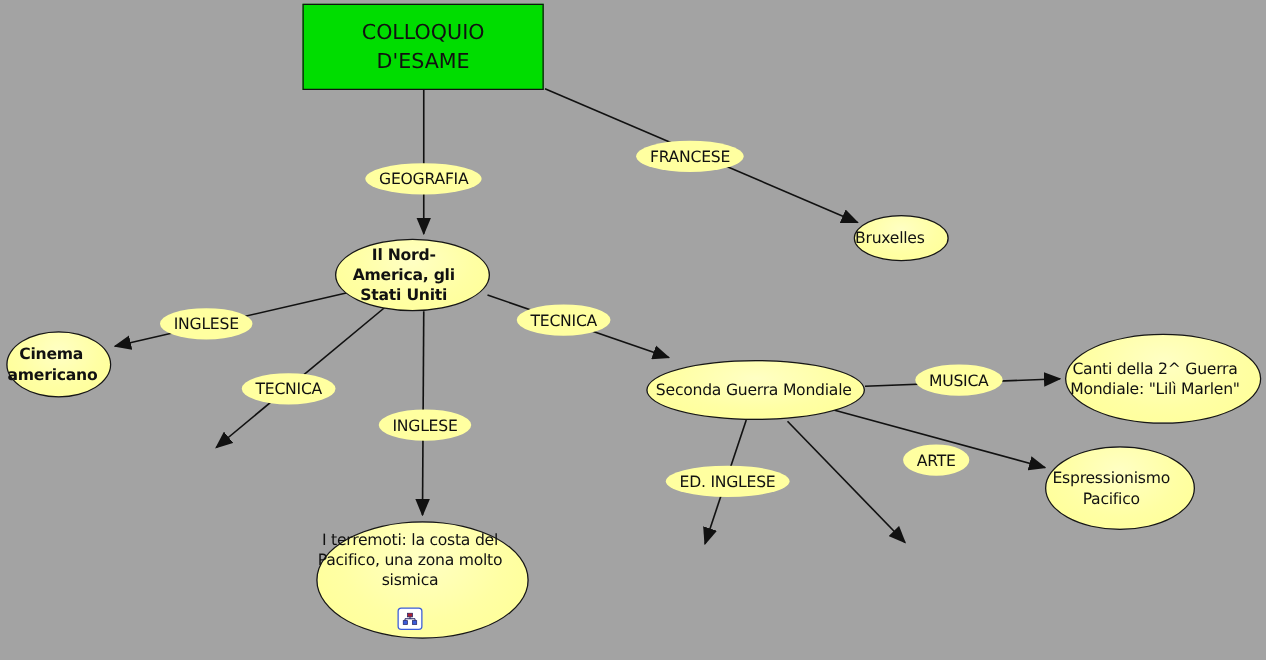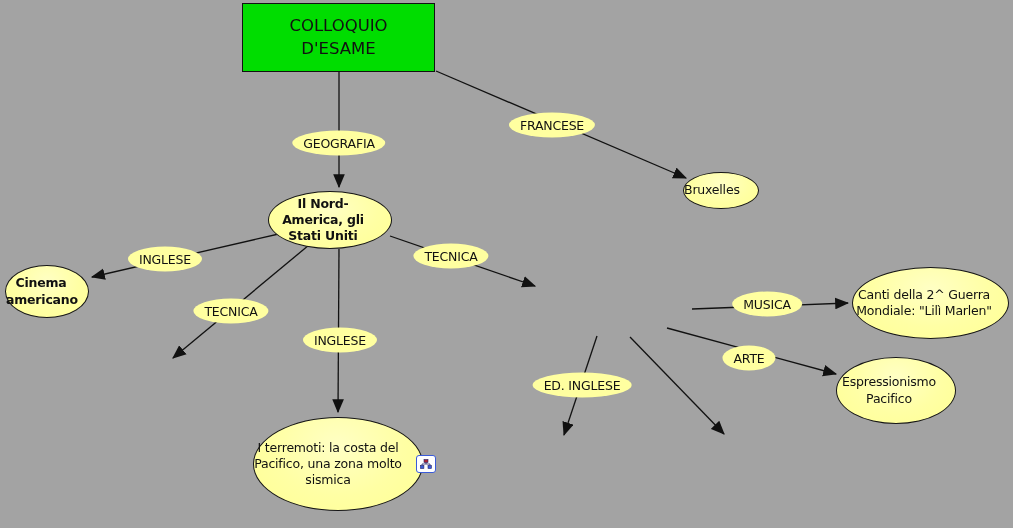--- a/index.html
+++ b/index.html
@@ -27,21 +27,21 @@
   }
   .concept .inner { display:block; }
 
   .label-pill {
     position:absolute; transform:translate(-50%,-50%);
     background:#ffffa0; border-radius:50%;
     padding:5px 11px; font-size:12.5px; letter-spacing:-0.2px;
     white-space:nowrap; text-align:center;
   }
 
-  .node-stack { display:flex; flex-direction:row; align-items:center; gap:14px; }
+  .node-stack { display:flex; flex-direction:column; align-items:center; gap:14px; }
   .cmap-icon {
     display:inline-flex; align-items:center; justify-content:center;
     width:18px; height:16px; background:#ffffff;
     border:1px solid #3a5bd9; border-radius:3px;
   }
 </style>
 </head>
 <body>
 
 <div class="canvas">
@@ -68,21 +68,21 @@
     <span class="inner">COLLOQUIO D'ESAME</span>
   </div>
 
   <div class="label-pill" style="left:552px; top:125px;"><span>FRANCESE</span></div>
   <div class="label-pill" style="left:339px; top:143px;"><span>GEOGRAFIA</span></div>
   <div class="label-pill" style="left:165px; top:259px;"><span>INGLESE</span></div>
   <div class="label-pill" style="left:231px; top:311px;"><span>TECNICA</span></div>
   <div class="label-pill" style="left:340px; top:340px;"><span>INGLESE</span></div>
   <div class="label-pill" style="left:451px; top:256px;"><span>TECNICA</span></div>
   <div class="label-pill" style="left:767px; top:304px;"><span>MUSICA</span></div>
-  <div class="label-pill" style="left:749px; top:358px;"><span>ARTE</span></div>
+  <div class="label-pill" style="left:749px; top:368px;"><span>ARTE</span></div>
   <div class="label-pill" style="left:582px; top:385px;"><span>ED. INGLESE</span></div>
 
   <div class="concept" style="left:268px; top:191px; width:124px; height:58px;font-weight:bold;">
     <span class="inner" style="width:108px;">Il Nord-America, gli Stati Uniti</span>
   </div>
 
   <div class="concept" style="left:683px; top:172px; width:76px; height:37px;">
     <span class="inner">Bruxelles</span>
   </div>
 
@@ -101,20 +101,23 @@
           <line x1="2" y1="5" x2="10" y2="5" stroke="#222266" stroke-width="0.8"></line>
           <line x1="2" y1="5" x2="2" y2="6.5" stroke="#222266" stroke-width="0.8"></line>
           <line x1="10" y1="5" x2="10" y2="6.5" stroke="#222266" stroke-width="0.8"></line>
           <rect x="0.5" y="6.5" width="3.4" height="3" fill="#3a5bd9" stroke="#222266" stroke-width="0.6"></rect>
           <rect x="8" y="6.5" width="3.4" height="3" fill="#3a5bd9" stroke="#222266" stroke-width="0.6"></rect>
         </svg>
       </span>
     </span>
   </div>
 
+  <div class="concept" style="left:517px; top:288px; width:175px; height:48px;">
+    <span class="inner" style="width:170px;">Seconda Guerra Mondiale</span>
+  </div>
 
   <div class="concept" style="left:852px; top:267px; width:157px; height:72px;">
     <span class="inner" style="width:142px;">Canti della 2^ Guerra Mondiale: "Lilì Marlen"</span>
   </div>
 
   <div class="concept" style="left:836px; top:357px; width:120px; height:67px;">
     <span class="inner" style="width:104px;">Espressionismo Pacifico</span>
   </div>
 
 

